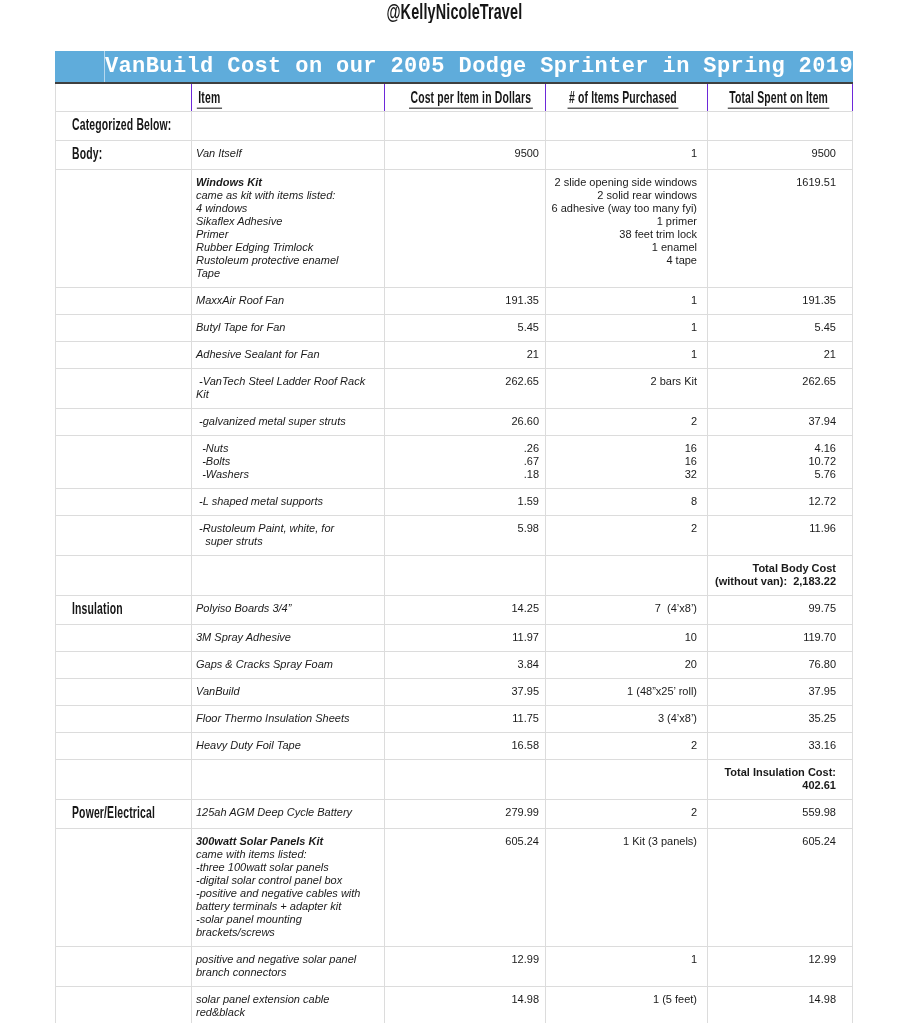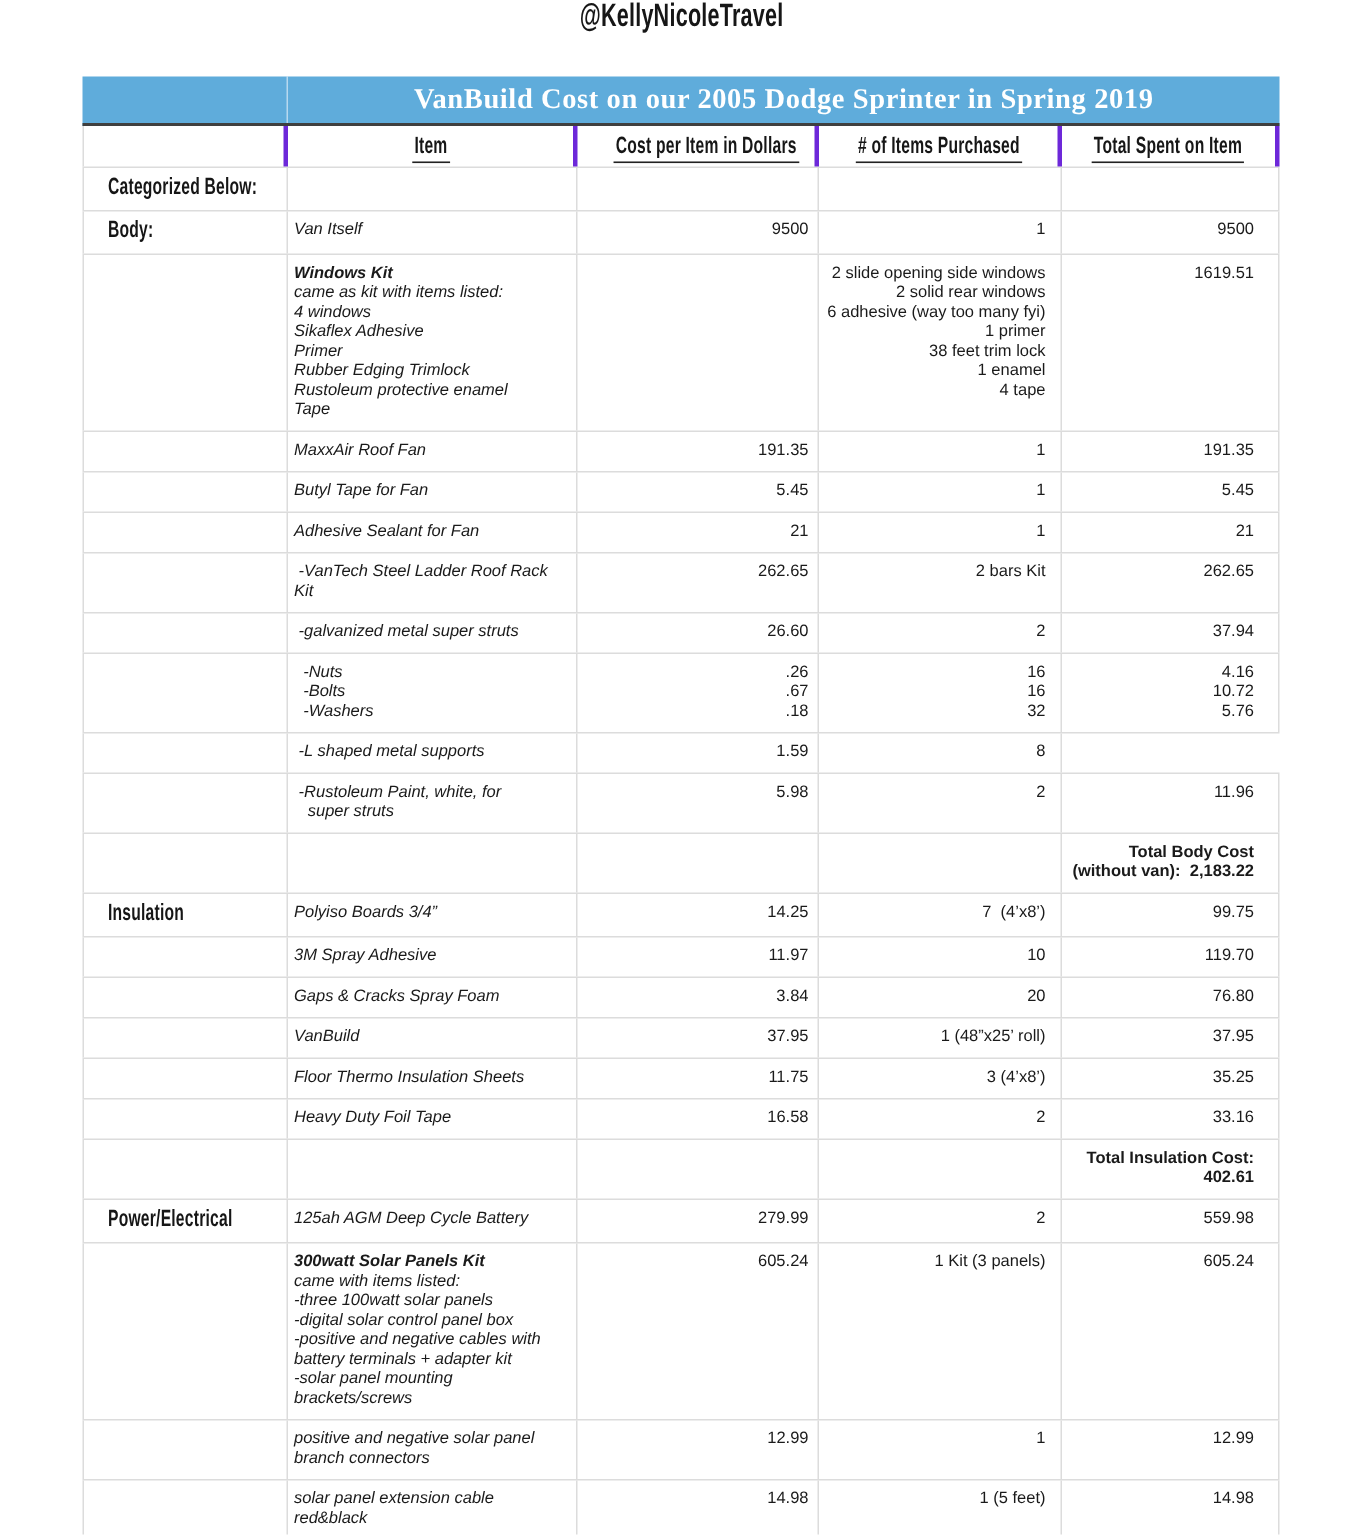--- a/index.html
+++ b/index.html
@@ -50,43 +50,43 @@
     width: 137px;
     border-right: 1px solid rgba(255,255,255,0.55);
   }
   .title-bar .title-cell {
     flex: 1;
     display: flex;
     align-items: center;
     justify-content: center;
   }
   .title-text {
-    font-family: Liberation Serif, serif;
+    font-family: Liberation Mono, monospace;
     font-weight: bold;
-    font-size: 19px;
+    font-size: 22px;
     color: #ffffff;
     letter-spacing: 0.4px;
     white-space: nowrap;
   }
 
   
   .cols { display: flex; }
   .c-cat   { width: 137px; }
   .c-item  { width: 193px; }
   .c-cost  { width: 161px; }
   .c-qty   { width: 162px; }
   .c-total { width: 145px; }
 
   .head-row {
     border-bottom: 1px solid #dcdcdc;
     height: 28px;
   }
   .head-row > div {
-    border-right: 3px solid #6d28d9;
-    text-align: center;
+    border-right: 1px solid #6d28d9;
+    text-align: left;
     padding-top: 5px;
   }
   .head-row > div:first-child { border-left: 1px solid #dcdcdc; }
   .head-row .hand {
     font-size: 14.5px;
     border-bottom: 1.5px solid #222;
     padding: 0 2px 1px 2px;
   }
 
   .row {
@@ -204,20 +204,21 @@
     <div class="c-item"><div>  -Nuts</div><div>  -Bolts</div><div>  -Washers</div></div>
     <div class="c-cost"><div>.26</div><div>.67</div><div>.18</div></div>
     <div class="c-qty"><div>16</div><div>16</div><div>32</div></div>
     <div class="c-total"><div>4.16</div><div>10.72</div><div>5.76</div></div>
   </div>
       <div class="cols row">
     <div class="c-cat"></div>
     <div class="c-item"><div> -L shaped metal supports</div></div>
     <div class="c-cost"><div>1.59</div></div>
     <div class="c-qty"><div>8</div></div>
+    <div class="c-total"><div>12.72</div></div>
   </div>
       <div class="cols row">
     <div class="c-cat"></div>
     <div class="c-item"><div> -Rustoleum Paint, white, for</div><div>   super struts</div></div>
     <div class="c-cost"><div>5.98</div></div>
     <div class="c-qty"><div>2</div></div>
     <div class="c-total"><div>11.96</div></div>
   </div>
       <div class="cols row">
     <div class="c-cat"></div>

